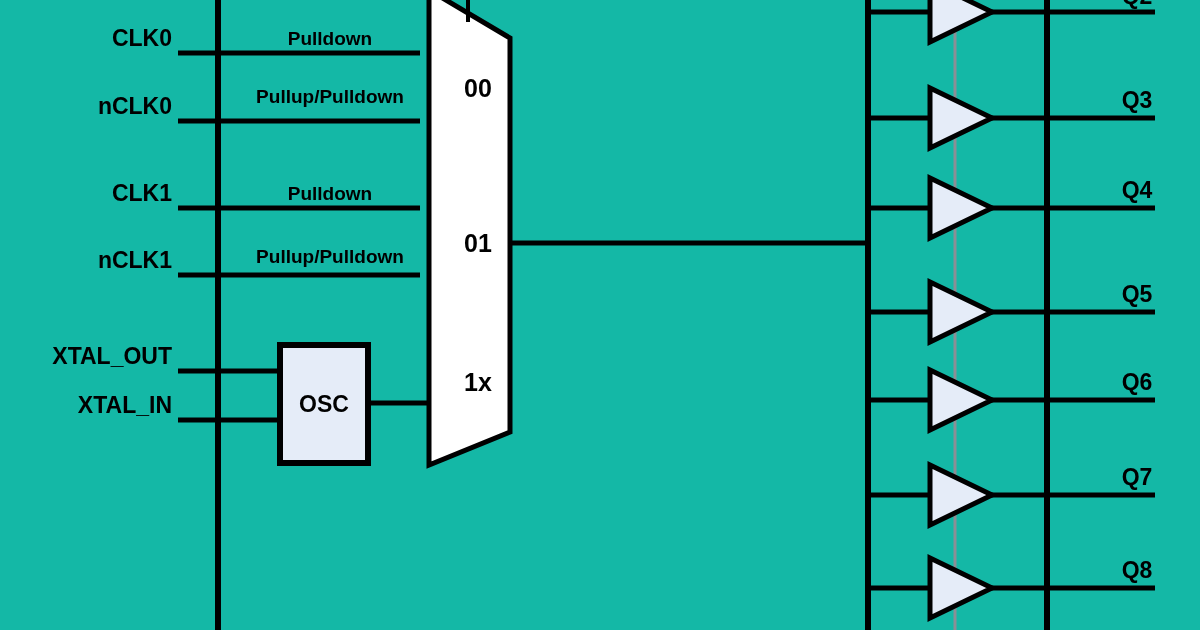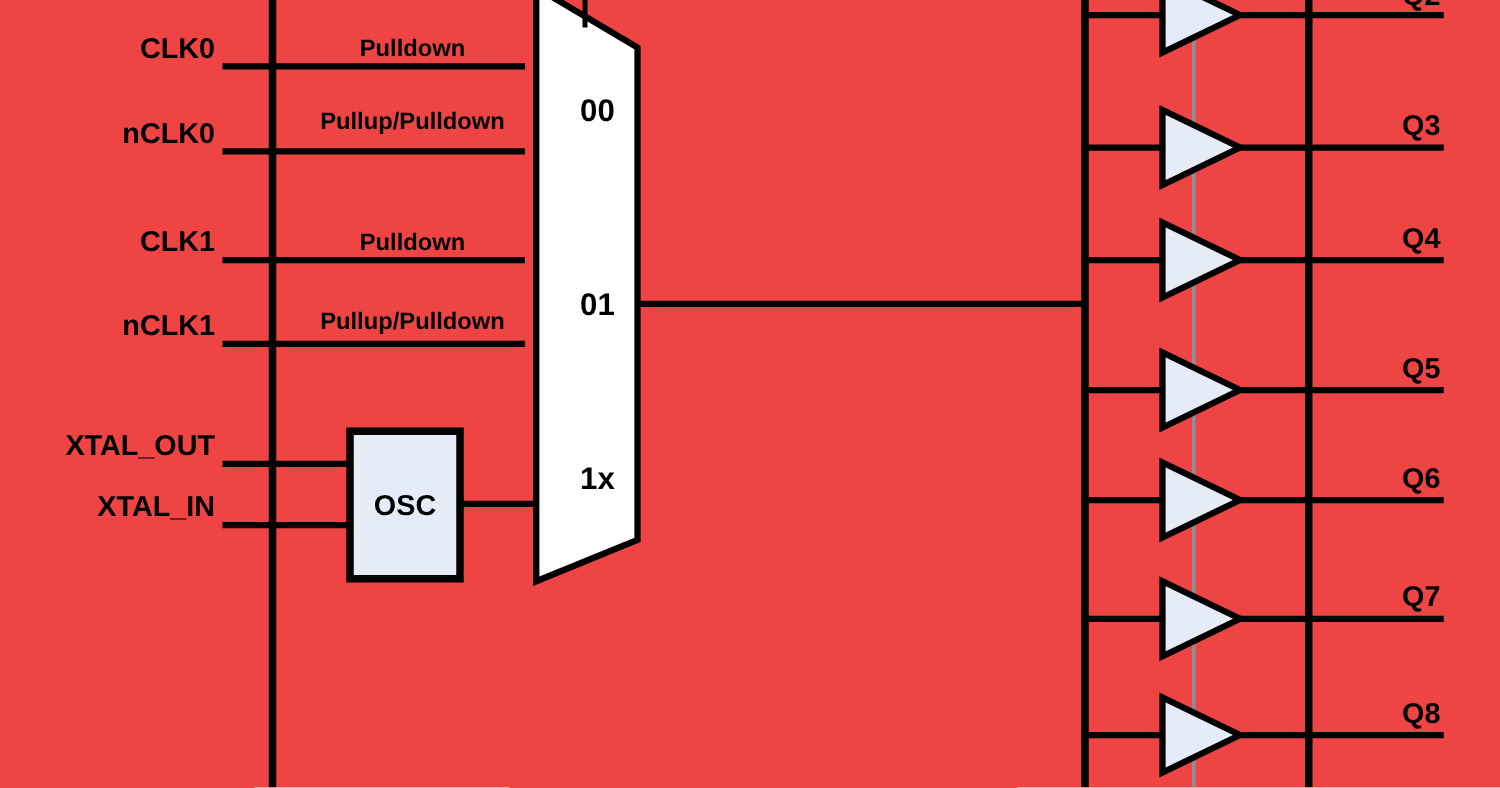--- a/index.html
+++ b/index.html
@@ -4,21 +4,21 @@
 <style>
   html, body {
     margin: 0;
     padding: 0;
     background: #ffffff;
   }
   #diagram-root {
     position: relative;
     width: 1200px;
     height: 630px;
-    background: #ef4444;
+    background: #14b8a6;
     font-family: "Liberation Sans", sans-serif;
     overflow: hidden;
   }
   svg.schematic {
     display: block;
     width: 1200px;
     height: 630px;
   }
   .wire      { stroke: #000000; stroke-width: 5; fill: none; stroke-linecap: butt; }
   .wire-thin { stroke: #000000; stroke-width: 4; fill: none; }

